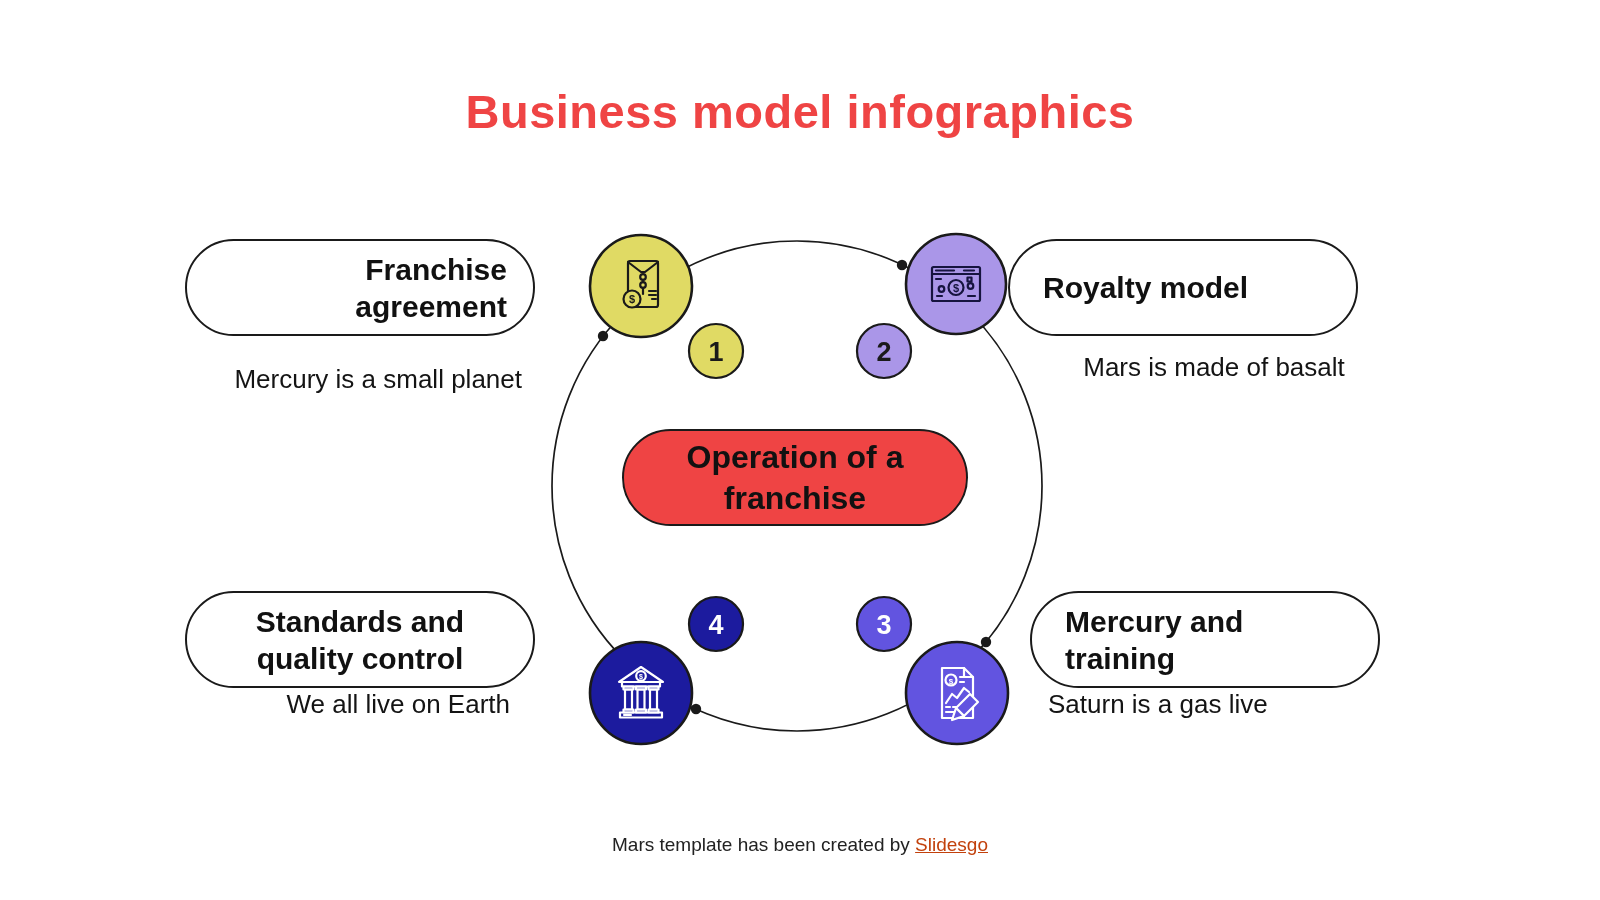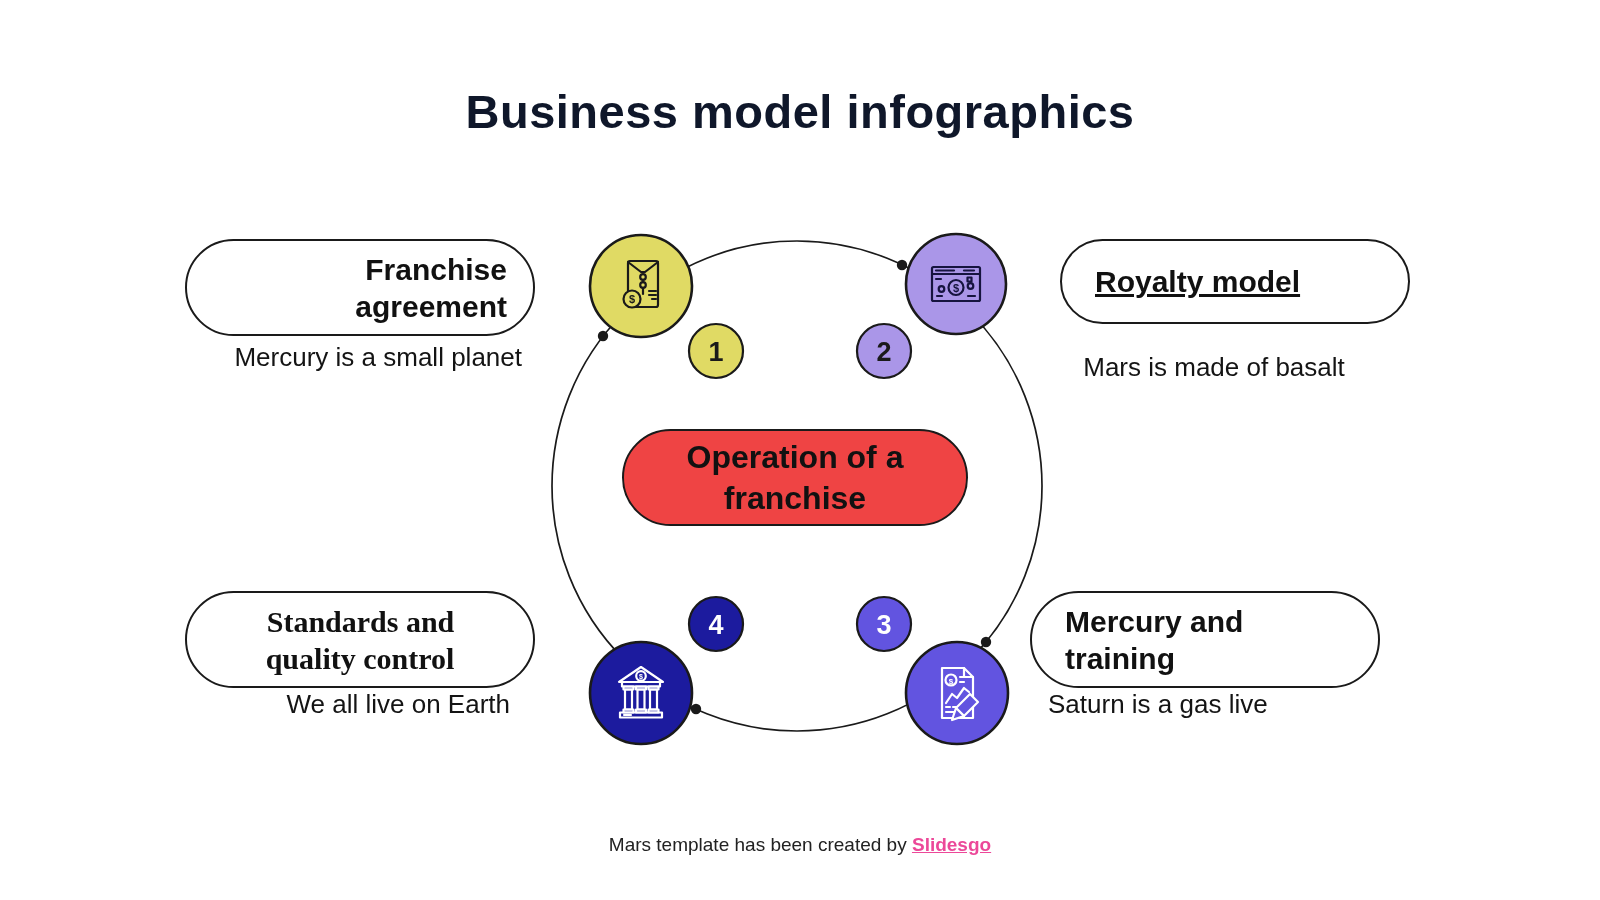--- a/index.html
+++ b/index.html
@@ -5,62 +5,62 @@
   html, body { margin: 0; padding: 0; }
   body {
     width: 1600px; height: 900px; position: relative;
     background: #ffffff; overflow: hidden;
     font-family: "Liberation Sans", sans-serif;
     color: #151515;
   }
   .slide-title {
     position: absolute; left: 0; top: 84px; width: 1600px;
     text-align: center; font-size: 47px; font-weight: 800;
-    letter-spacing: 0.5px; color: #0f172a; margin: 0;
+    letter-spacing: 0.5px; color: #ef4444; margin: 0;
   }
   .pill {
     position: absolute; box-sizing: border-box;
     background: #ffffff; border: 2.2px solid #1a1a1a; border-radius: 60px;
     display: flex; align-items: center;
     font-weight: 700; font-size: 30px; line-height: 37px;
     color: #111111; white-space: pre-line;
   }
   .pill--right  { justify-content: flex-end;  text-align: right;  padding-right: 26px; padding-left: 20px; }
   .pill--left   { justify-content: flex-start; text-align: left;  padding-left: 33px;  padding-right: 20px; }
-  .pill--center { justify-content: center;     text-align: right; padding: 0 16px; font-family: Liberation Serif, serif; }
+  .pill--center { justify-content: center;     text-align: center; padding: 0 16px; }
   .pill-tl { left: 185px;  top: 239px; width: 350px; height: 97px; }
-  .pill-tr { left: 1060px; top: 239px; width: 350px; height: 85px; text-decoration: underline; }
+  .pill-tr { left: 1008px; top: 239px; width: 350px; height: 97px; }
   .pill-bl { left: 185px;  top: 591px; width: 350px; height: 97px; }
   .pill-br { left: 1030px; top: 591px; width: 350px; height: 97px; }
   .center-pill {
     position: absolute; left: 622px; top: 429px; width: 346px; height: 97px;
     box-sizing: border-box; background: #ef4444; border: 2.4px solid #1a1a1a;
     border-radius: 52px; display: flex; align-items: center; justify-content: center;
     text-align: center; font-weight: 700; font-size: 32px; line-height: 41px;
     white-space: pre-line; color: #111111;
   }
   .desc {
     position: absolute; box-sizing: border-box; width: 350px;
     font-size: 26px; line-height: 34px; font-weight: 400; color: #141414;
   }
-  .desc-tl { left: 185px;  top: 340px; text-align: right; padding-right: 13px; }
+  .desc-tl { left: 185px;  top: 362px; text-align: right; padding-right: 13px; }
   .desc-tr { left: 1030px; top: 350px; text-align: center;  padding-left: 18px; }
   .desc-bl { left: 173px;  top: 687px; text-align: right; padding-right: 13px; }
   .desc-br { left: 1030px; top: 687px; text-align: left;  padding-left: 18px; }
   .diagram-svg { position: absolute; left: 0; top: 0; }
   .icon { fill: none; stroke-width: 2.2; stroke-linecap: round; stroke-linejoin: round; }
   .icon-dollar { font-family: "Liberation Sans", sans-serif; font-weight: 700; }
   .badge-num {
     font-family: "Liberation Sans", sans-serif; font-weight: 700; font-size: 27px;
   }
   .footer {
     position: absolute; left: 0; top: 834px; width: 1600px;
     text-align: center; font-size: 19px; color: #222222;
   }
-  .footer .brand { font-weight: 700; text-decoration: underline; color: #ec4899; }
+  .footer .brand { font-weight: 400; text-decoration: underline; color: #c2410c; }
 </style>
 </head>
 <body>
 
 <h1 class="slide-title">Business model infographics</h1>
 
 <svg class="diagram-svg" width="1600" height="900" viewBox="0 0 1600 900">
 
   <circle cx="797" cy="486" r="245" fill="none" stroke-width="1.7" stroke="#1a1a1a"></circle>
 

